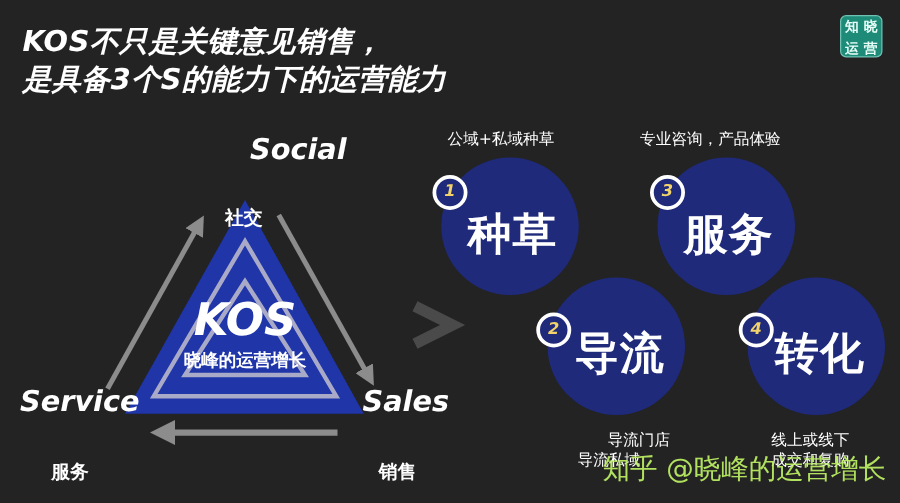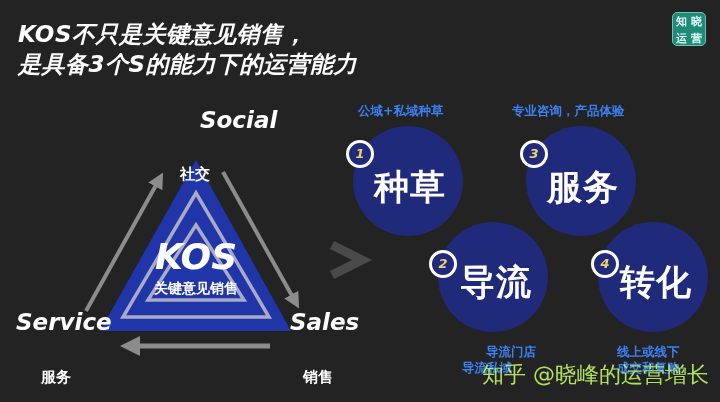--- a/index.html
+++ b/index.html
@@ -27,21 +27,21 @@
   .kos-sub { font-size:14px; font-weight:bold; text-align:center; white-space:nowrap; }
   .circle {
     border-radius:50%; background:#1f2a7a;
   }
   .num {
     width:22px; height:22px; border-radius:50%; border:3px solid #ffffff;
     background:#1f2a7a; color:#f2d36b; font-style:italic; font-weight:bold;
     font-size:13px; text-align:center; line-height:22px;
   }
   .big { font-size:35px; font-weight:bold; white-space:nowrap; letter-spacing:1px; }
-  .caption { font-size:12.5px; font-weight:bold; white-space:nowrap; color:#3b82f6; }
+  .caption { font-size:12.5px; font-weight:normal; white-space:nowrap; color:#ffffff; }
   .watermark { font-size:22px; color:#bef264; white-space:nowrap; opacity:0.92; }
 </style>
 </head>
 <body>
 
 <div class="abs title" style="top:20px;">KOS不只是关键意见销售，</div>
 <div class="abs title" style="top:50px;">是具备3个S的能力下的运营能力</div>
 
 <div class="abs logo">
   <span>知</span>
@@ -71,21 +71,21 @@
 </svg>
 
 <div class="abs en" style="left:160px;top:107px;margin-left:40px;">Social</div>
 <div class="abs zh" style="left:180px;top:133px;">社交</div>
 <div class="abs en" style="left:16px;top:309px;">Service</div>
 <div class="abs zh" style="left:41px;top:336px;">服务</div>
 <div class="abs en" style="left:290px;top:309px;">Sales</div>
 <div class="abs zh" style="left:303px;top:336px;">销售</div>
 
 <div class="abs kos-big" style="left:146px;top:236px;width:100px;">KOS</div>
-<div class="abs kos-sub" style="left:136px;top:280px;width:120px;">关键意见销售</div>
+<div class="abs kos-sub" style="left:136px;top:280px;width:120px;">晓峰的运营增长</div>
 
 <div class="abs caption" style="left:358px;top:103px;">公域+私域种草</div>
 <div class="abs caption" style="left:512px;top:103px;">专业咨询，产品体验</div>
 
 <div class="abs circle" style="left:353px;top:126px;width:110px;height:110px;"></div>
 <div class="abs circle" style="left:526px;top:126px;width:110px;height:110px;"></div>
 <div class="abs circle" style="left:438px;top:222px;width:110px;height:110px;"></div>
 <div class="abs circle" style="left:598px;top:222px;width:110px;height:110px;"></div>
 
 <div class="abs num" style="left:346px;top:140px;">1</div>

